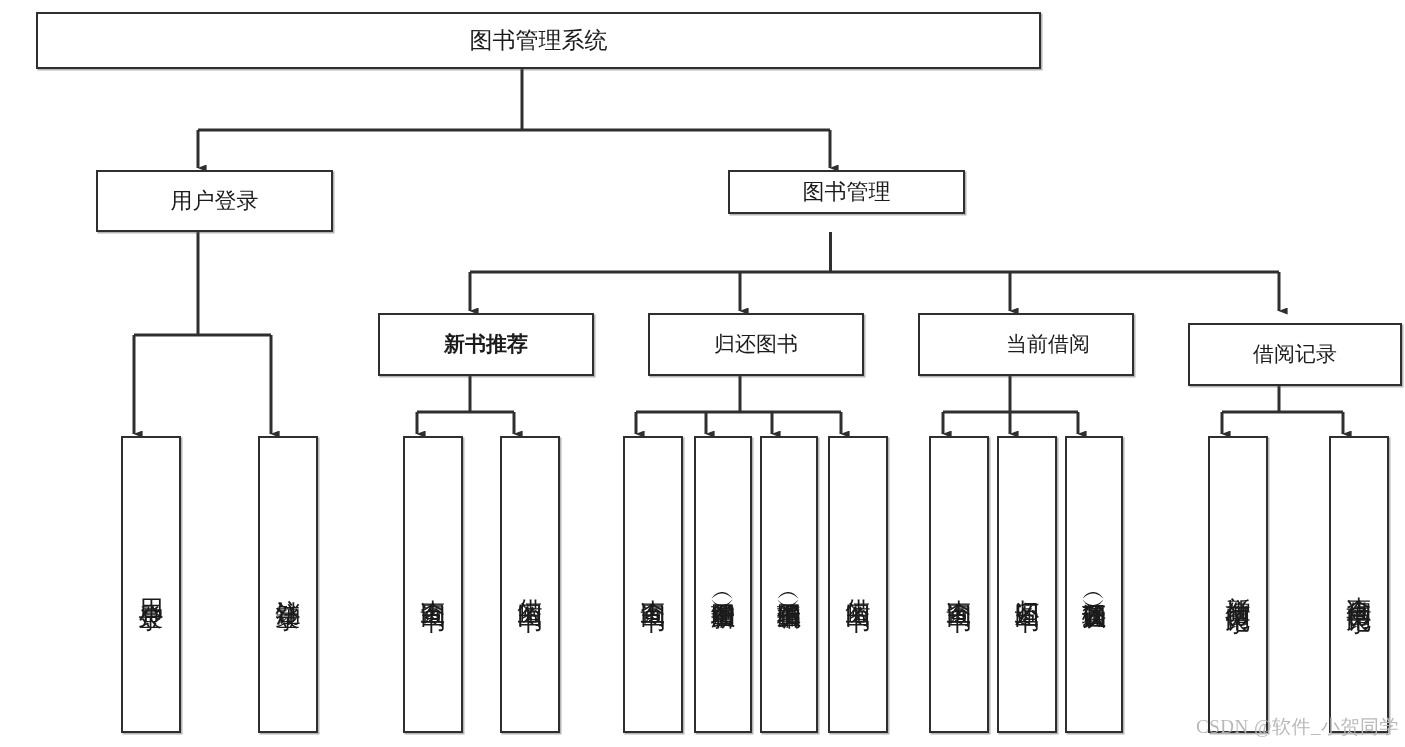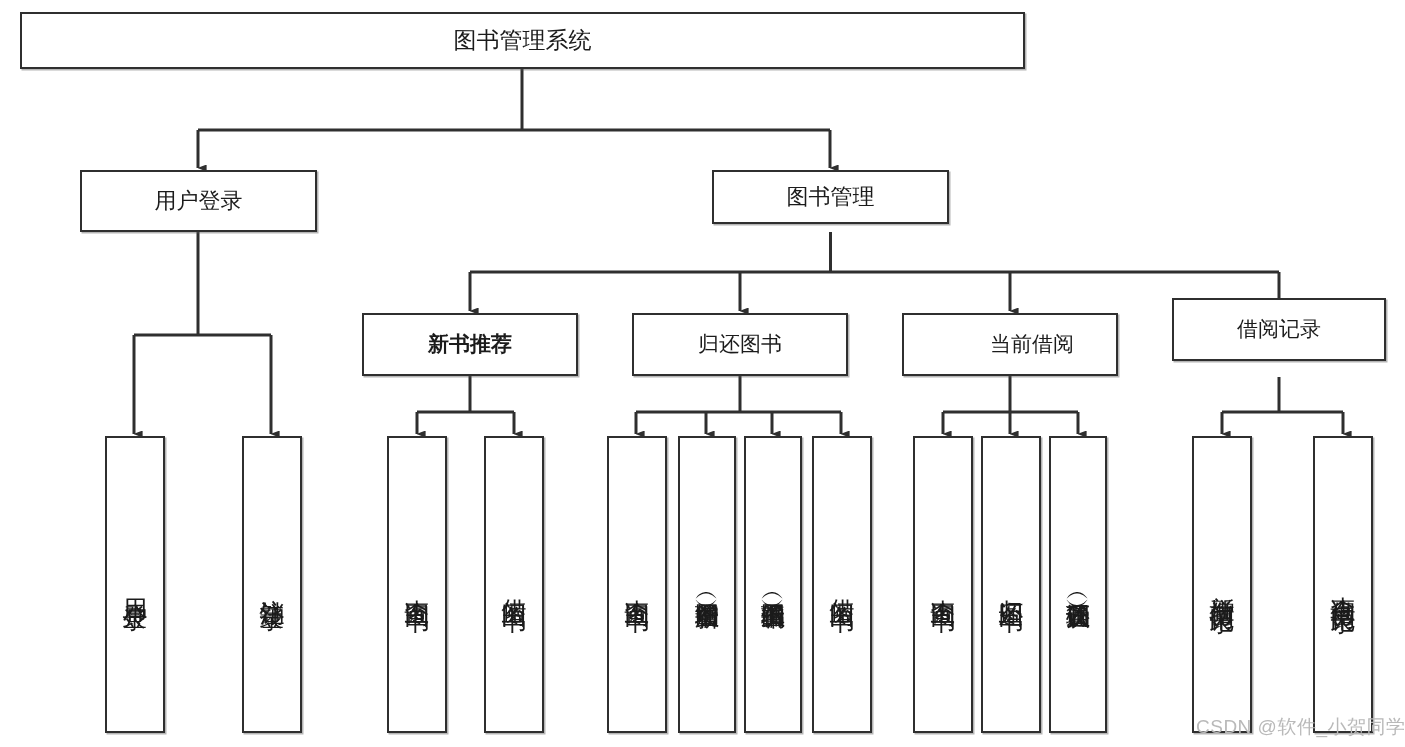--- a/index.html
+++ b/index.html
@@ -28,20 +28,21 @@
   .node-box {
     position: absolute;
     box-sizing: border-box;
     background: #ffffff;
     border: 2.5px solid #2f2f2f;
     box-shadow: 1.5px 1.5px 0 0 rgba(90,90,90,0.45);
     display: flex;
     align-items: center;
     justify-content: center;
     overflow: hidden;
+    margin-left: 16px;
   }
   .node-label {
     color: #1b1b1b;
     text-align: center;
     line-height: 1.18;
     white-space: nowrap;
   }
   .node-root .node-label {
     font-size: 23px;
   }
@@ -64,20 +65,21 @@
     white-space: nowrap;
     max-height: 100%;
   }
   .watermark {
     position: absolute;
     color: #b9b9b9;
     font-size: 19px;
     letter-spacing: 0.5px;
     white-space: nowrap;
     pointer-events: none;
+    font-family: Liberation Serif, serif;
   }
 </style>
 </head>
 <body>
 
 <div id="diagram-root">
 
   <svg id="diagram-svg" viewBox="0 0 1405 747" xmlns="http://www.w3.org/2000/svg">
     <defs>
       <marker id="arrowhead" markerWidth="7" markerHeight="9" refX="3.5" refY="8.6" orient="auto" markerUnits="userSpaceOnUse">
@@ -121,33 +123,33 @@
       </g>
   </svg>
 
   <div id="node-layer">
       <div class="node-box node-root" style="left: 20px; top: 12px; width: 1005px; height: 57px;">
         <span class="node-label">图书管理系统</span>
       </div>
       <div class="node-box node-l2" style="left: 80px; top: 170px; width: 237px; height: 62px;">
         <span class="node-label">用户登录</span>
       </div>
-      <div class="node-box node-l2" style="left: 712px; top: 170px; width: 237px; height: 54px;">
+      <div class="node-box node-l2" style="left: 712px; top: 170px; width: 237px; height: 44px;">
         <span class="node-label">图书管理</span>
       </div>
       <div class="node-box node-l3" style="left: 362px; top: 313px; width: 216px; height: 63px; font-weight: bold;">
         <span class="node-label">新书推荐</span>
       </div>
       <div class="node-box node-l3" style="left: 632px; top: 313px; width: 216px; height: 63px;">
         <span class="node-label">归还图书</span>
       </div>
       <div class="node-box node-l3" style="left: 902px; top: 313px; width: 216px; height: 63px; padding-left: 44px;">
         <span class="node-label">当前借阅</span>
       </div>
-      <div class="node-box node-l3" style="left: 1172px; top: 298px; width: 214px; height: 63px;">
+      <div class="node-box node-l3" style="left: 1172px; top: 323px; width: 214px; height: 63px;">
         <span class="node-label">借阅记录</span>
       </div>
       <div class="node-box node-leaf" style="left: 105px; top: 436px; width: 60px; height: 297px;">
         <span class="node-label">用户登录</span>
       </div>
       <div class="node-box node-leaf" style="left: 242px; top: 436px; width: 60px; height: 297px;">
         <span class="node-label">注销登录</span>
       </div>
       <div class="node-box node-leaf" style="left: 387px; top: 436px; width: 60px; height: 297px;">
         <span class="node-label">查询图书</span>

